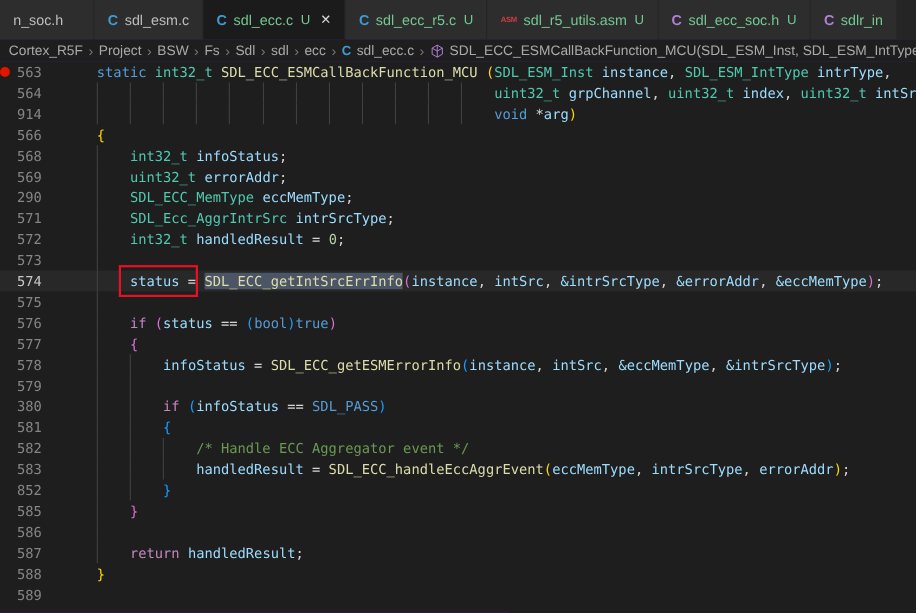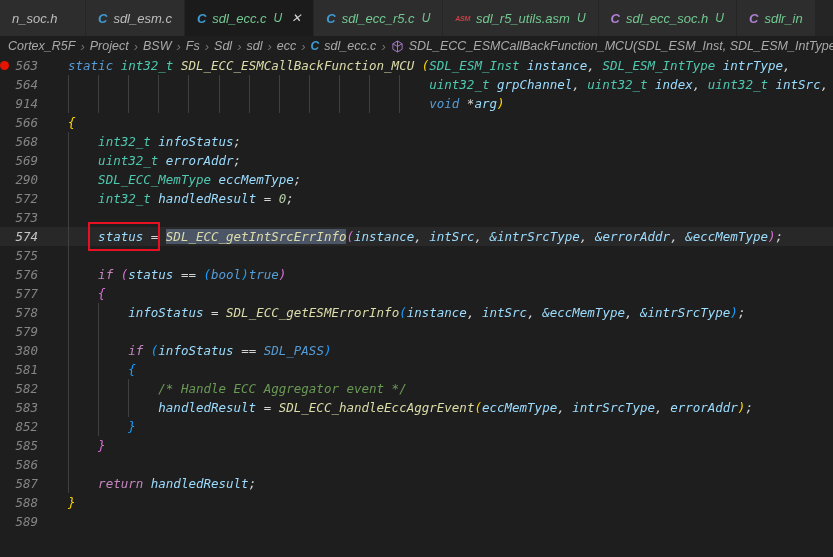--- a/index.html
+++ b/index.html
@@ -1,16 +1,16 @@
 <!DOCTYPE html>
 <html style="--keyword: #569CD6; --control: #C586C0; --type: #4EC9B0; --function: #DCDCAA; --variable: #9CDCFE; --number: #B5CEA8; --comment: #6A9955; --plain: #D4D4D4; --bracket1: #FFD700; --bracket2: #DA70D6; --bracket3: #179FFF;"><head>
 <meta charset="utf-8">
 <style>
   html,body{margin:0;padding:0;background:#1e1e1e;width:833px;height:557px;overflow:hidden;}
-  .window{width:833px;height:557px;background:#4c1d95;font-family:"Liberation Sans",sans-serif;position:relative;overflow:hidden;font-style:italic;}
+  .window{width:833px;height:557px;background:#4c1d95;font-family:"Liberation Sans",sans-serif;position:relative;overflow:hidden;}
 
   
   .tabbar{height:36px;background:#252526;display:flex;overflow:hidden;}
   .tab{height:36px;display:flex;align-items:center;background:#2d2d2d;border-right:1px solid #252526;
        padding:0 12px;box-sizing:border-box;font-size:13px;white-space:nowrap;flex:none;cursor:pointer;}
   .tab.active{background:#1b1b1b;}
   .tab.first{width:86px;padding-left:6px;}
   .tab.last{border-right:none;}
   .tab-label{margin-left:6px;}
   .tab-label.green{color:#73C991;}
@@ -26,21 +26,21 @@
   .breadcrumb{height:20px;background:#1e1e1e;display:flex;align-items:center;padding-left:8px;
               font-size:12.5px;color:#a9a9a9;white-space:nowrap;overflow:hidden;}
   .bc-item{cursor:pointer;}
   .bc-sep{color:#767676;margin:0 5px;font-size:13px;}
   .bc-ico{margin-right:5px;display:inline-flex;align-items:center;}
   .bc-c{color:#3E9CD6;font-weight:bold;font-size:12px;}
 
   
   .editor{position:relative;height:501px;background:#1e1e1e;font-family:"DejaVu Sans Mono","Liberation Mono",monospace;
           font-size:12.5px;line-height:19px;overflow:hidden;}
-  .line{display:flex;height:19px;position:relative;}
+  .line{display:flex;height:19px;position:relative;gap:20px;}
   .line.cur{background:#282828;}
   .lnum{width:48px;flex:none;text-align:right;padding-right:10px;box-sizing:border-box;color:#858585;user-select:none;cursor:pointer;}
   .line.cur .lnum{color:#c6c6c6;}
   .ltext{position:relative;margin-left:20px;white-space:pre;flex:1;}
   .guide{position:absolute;top:0;bottom:0;width:1px;background:#404040;}
   .bp{position:absolute;left:0px;top:5px;width:9px;height:9px;border-radius:50%;background:#E51400;}
 
   .tk-k{color:var(--keyword);}
   .tk-c{color:var(--control);}
   .tk-t{color:var(--type);}
@@ -144,20 +144,24 @@
       </div>
       <div class="line">
         <span class="lnum">569</span>
         <span class="ltext"><span class="guide" style="left: 0ch;"></span><span class="tk-p">    </span><span class="tk-t">uint32_t</span><span class="tk-p"> </span><span class="tk-v">errorAddr</span><span class="tk-p">;</span></span>
       </div>
       <div class="line">
         <span class="lnum">290</span>
         <span class="ltext"><span class="guide" style="left: 0ch;"></span><span class="tk-p">    </span><span class="tk-t">SDL_ECC_MemType</span><span class="tk-p"> </span><span class="tk-v">eccMemType</span><span class="tk-p">;</span></span>
       </div>
       <div class="line">
+        <span class="lnum">571</span>
+        <span class="ltext"><span class="guide" style="left: 0ch;"></span><span class="tk-p">    </span><span class="tk-t">SDL_Ecc_AggrIntrSrc</span><span class="tk-p"> </span><span class="tk-v">intrSrcType</span><span class="tk-p">;</span></span>
+      </div>
+      <div class="line">
         <span class="lnum">572</span>
         <span class="ltext"><span class="guide" style="left: 0ch;"></span><span class="tk-p">    </span><span class="tk-t">int32_t</span><span class="tk-p"> </span><span class="tk-v">handledResult</span><span class="tk-p"> = </span><span class="tk-n">0</span><span class="tk-p">;</span></span>
       </div>
       <div class="line">
         <span class="lnum">573</span>
         <span class="ltext"><span class="guide" style="left: 0ch;"></span></span>
       </div>
       <div class="line cur">
         <span class="lnum">574</span>
         <span class="ltext"><span class="guide" style="left: 0ch;"></span><span class="tk-p">    </span><span class="tk-v tk-box">status</span><span class="tk-p"> = </span><span class="tk-f tk-sel">SDL_ECC_getIntSrcErrInfo</span><span class="tk-r">(</span><span class="tk-v">instance</span><span class="tk-p">, </span><span class="tk-v">intSrc</span><span class="tk-p">, </span><span class="tk-v">&amp;intrSrcType</span><span class="tk-p">, </span><span class="tk-v">&amp;errorAddr</span><span class="tk-p">, </span><span class="tk-v">&amp;eccMemType</span><span class="tk-r">)</span><span class="tk-p">;</span></span>

